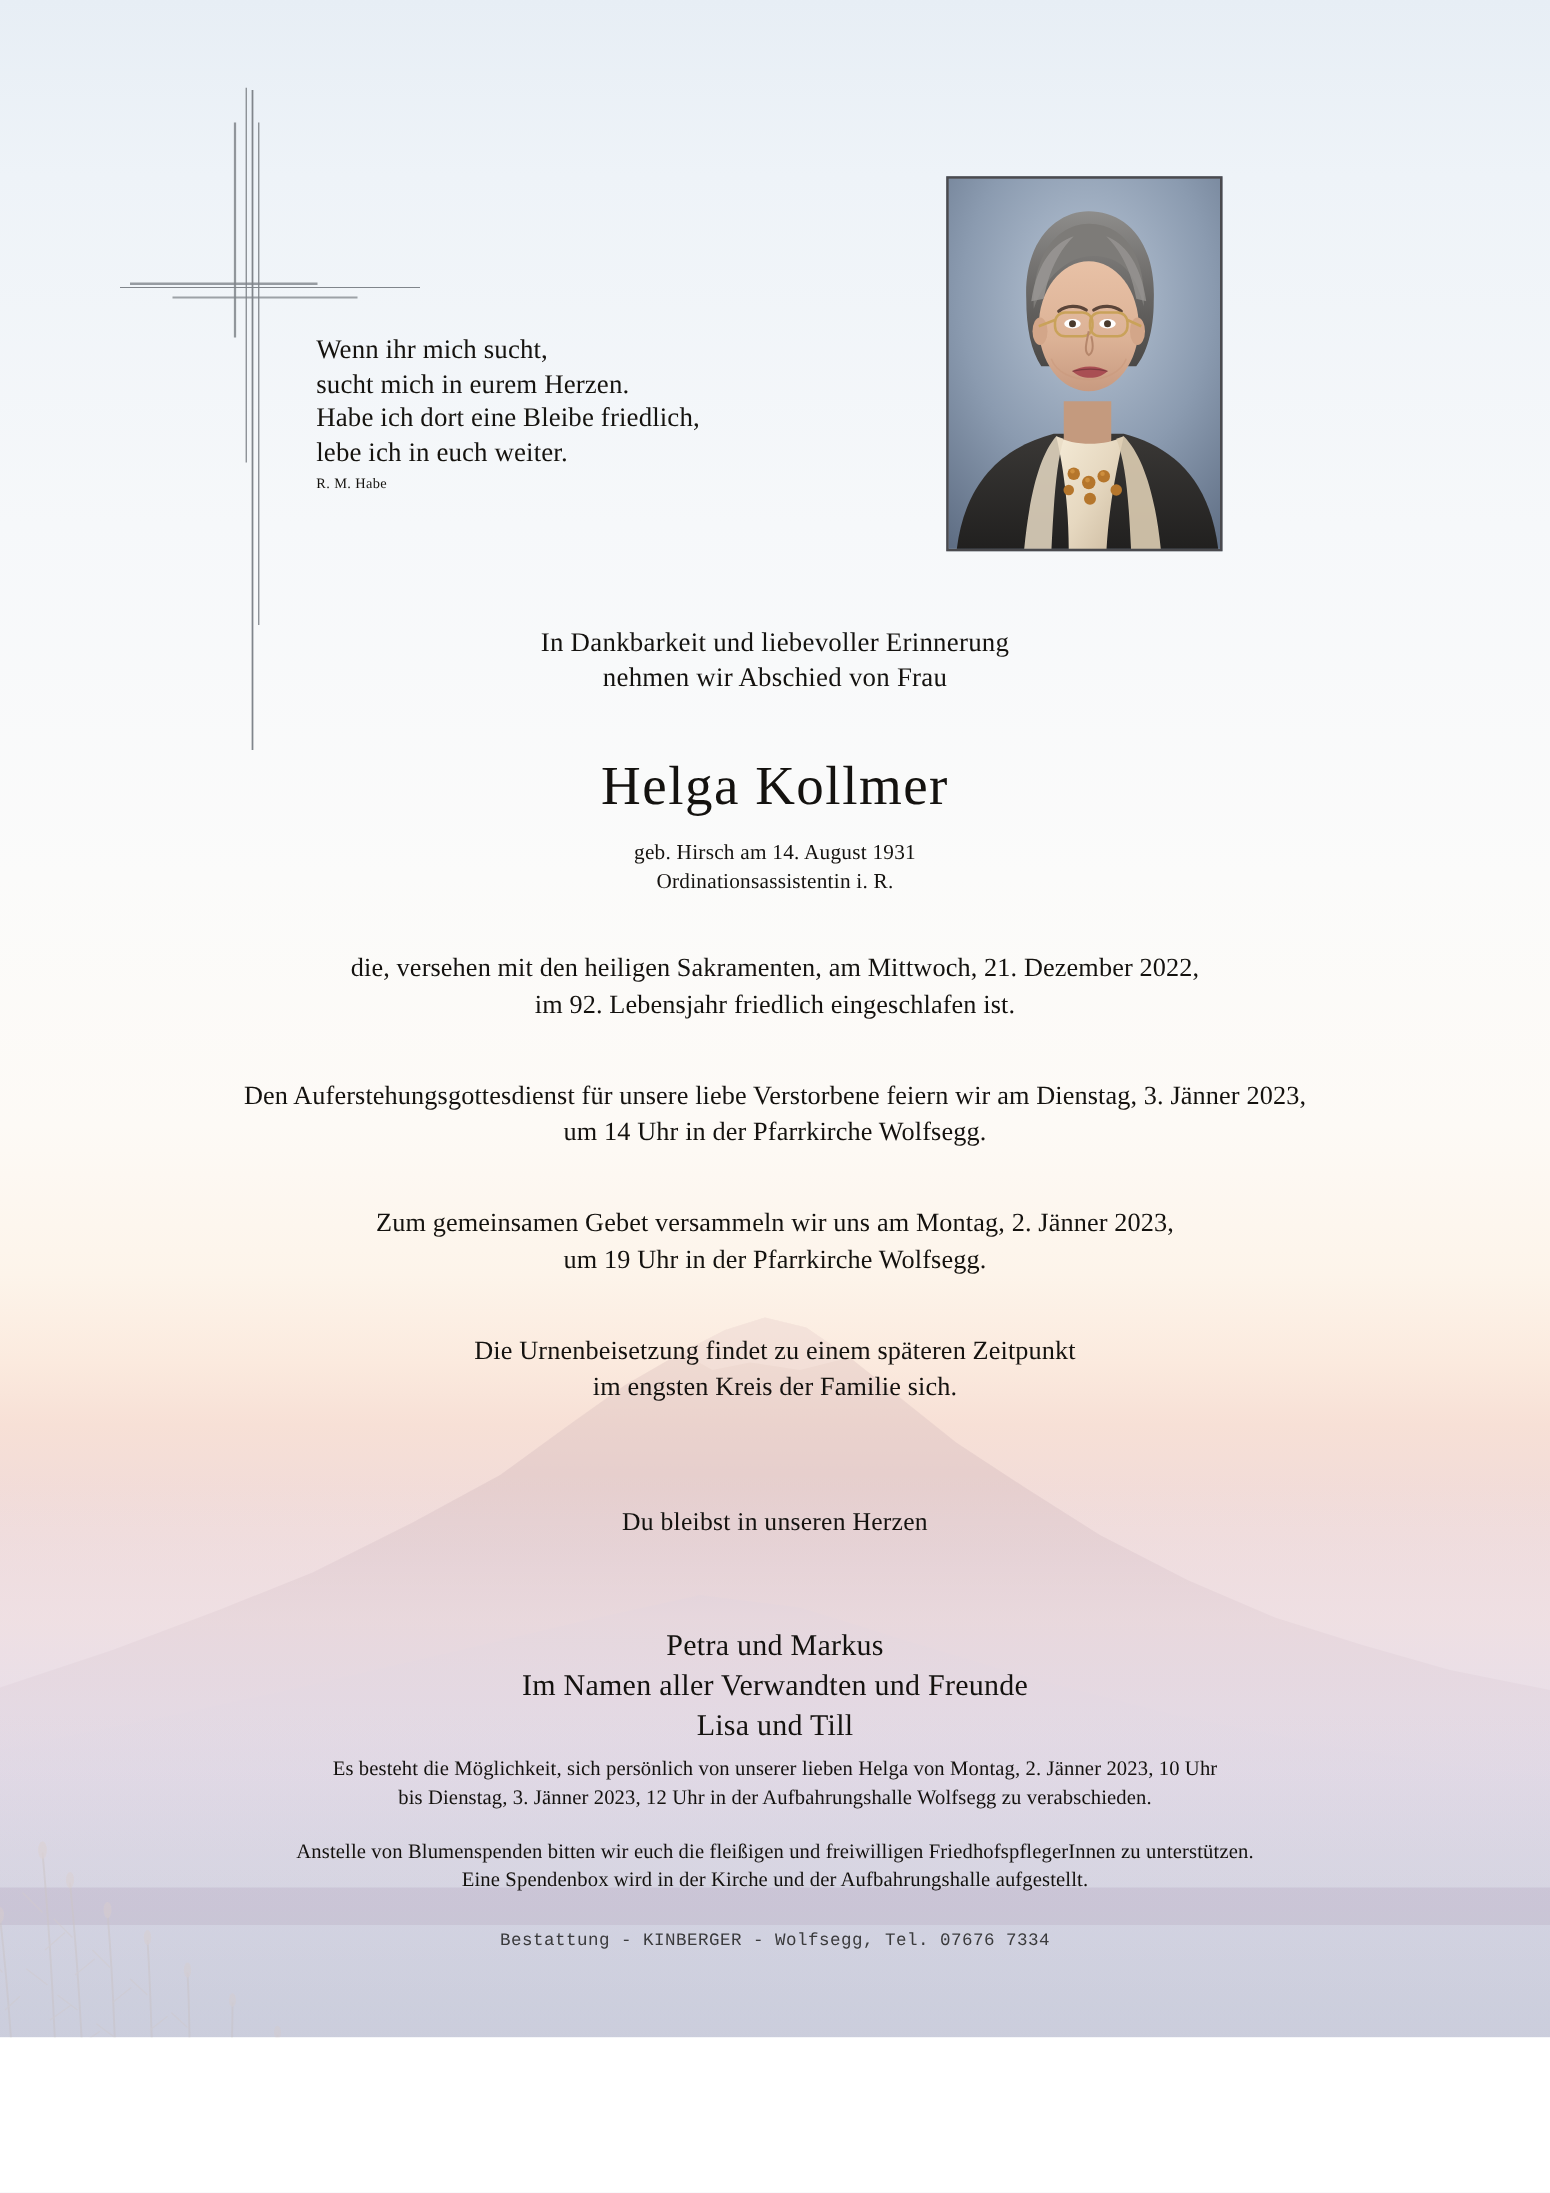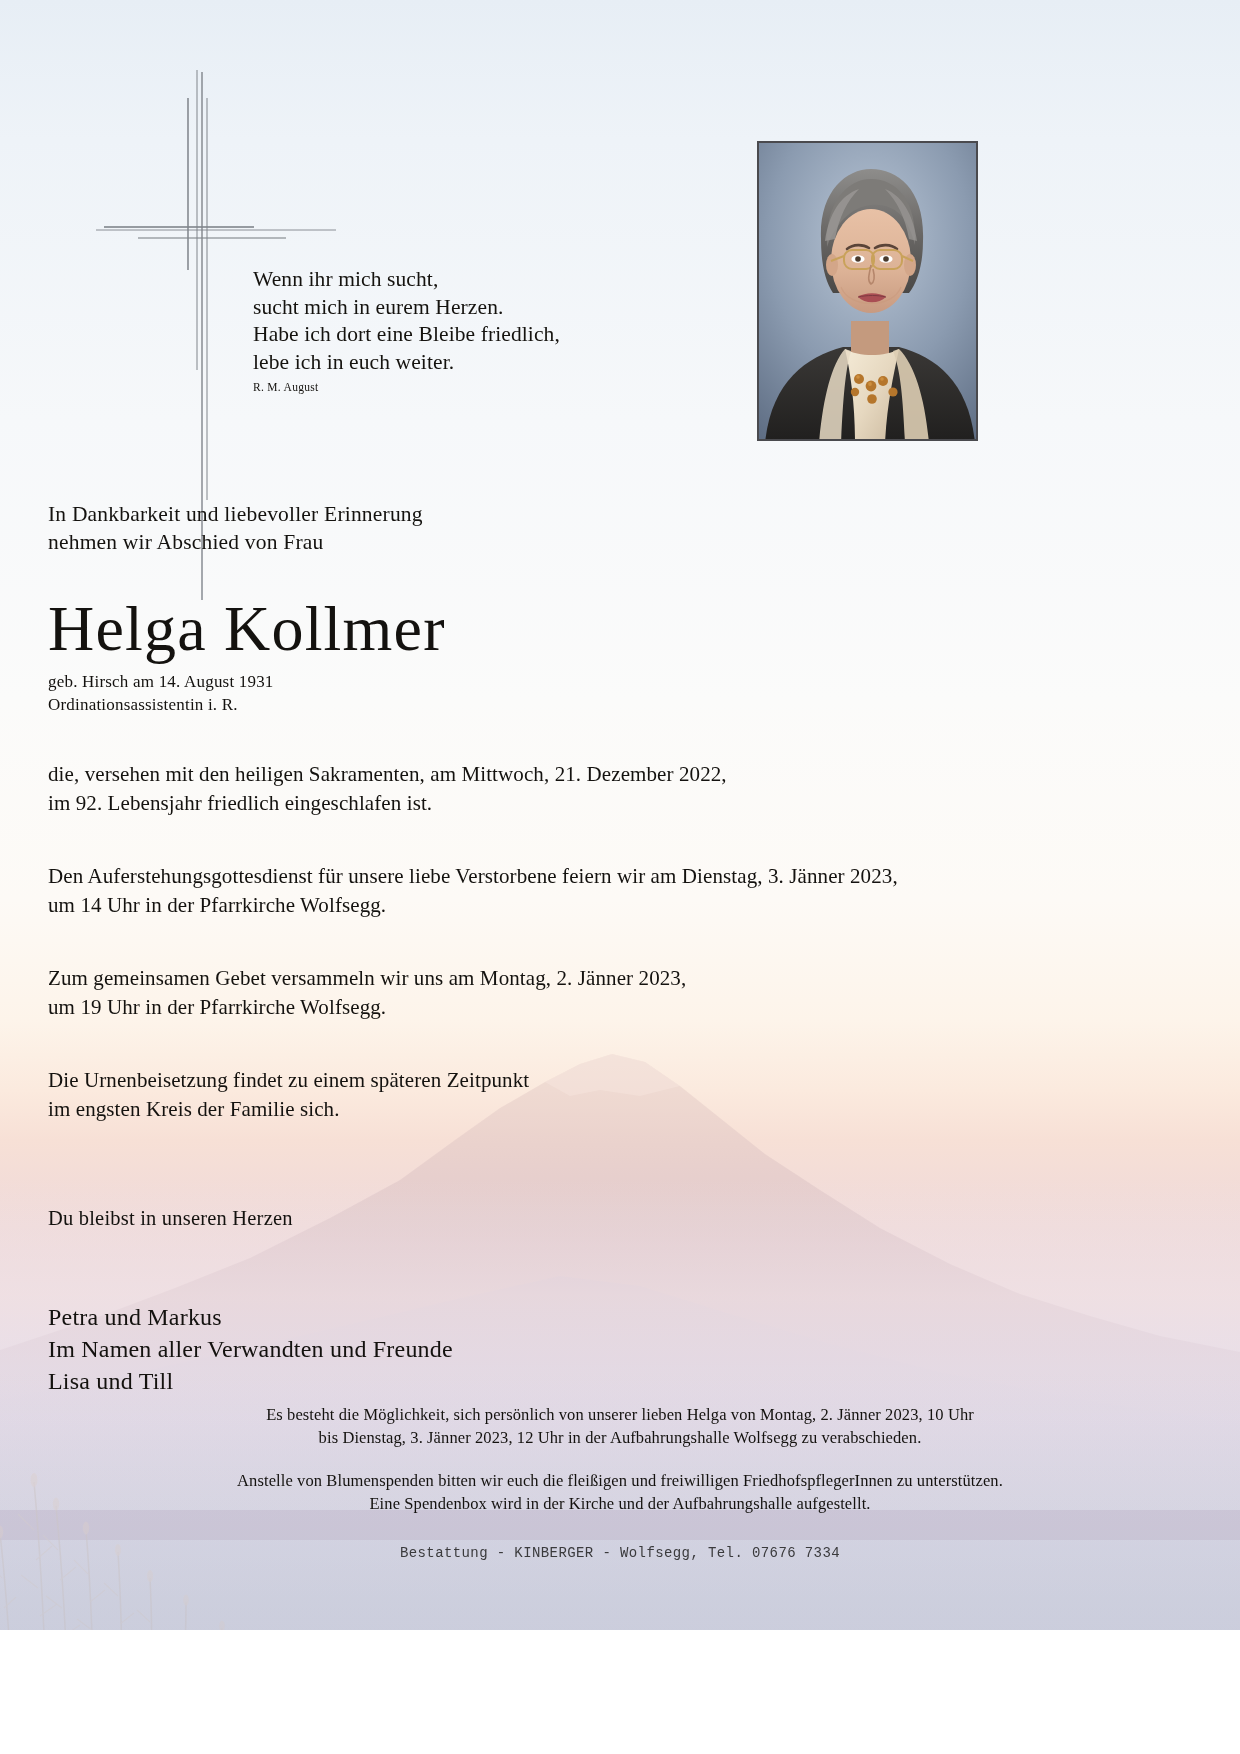--- a/index.html
+++ b/index.html
@@ -136,34 +136,34 @@
   }
   .quote-attrib {
     font-size: 11.5px;
     line-height: 16px;
     margin-top: 3px;
     letter-spacing: 0.3px;
   }
 
   .center-col {
     position: absolute;
-    left: 48px;
+    left: 60px;
     top: 500px;
     width: 1120px;
-    text-align: left;
+    text-align: center;
   }
 
   .intro {
     font-size: 21.5px;
     line-height: 28px;
     letter-spacing: 0.2px;
   }
 
   .deceased-name {
-    font-size: 64px;
+    font-size: 44px;
     line-height: 66px;
     letter-spacing: 1.2px;
     margin-top: 40px;
     font-weight: normal;
   }
 
   .sub-line {
     font-size: 17px;
     line-height: 23px;
     letter-spacing: 0.2px;
@@ -389,21 +389,21 @@
 
       <path d="M82,144 C90,166 134,166 142,144" stroke="#c9997d" stroke-width="1.2" fill="none" opacity="0.6"></path>
     </svg>
   </div>
 
   <div class="quote">
     <div>Wenn ihr mich sucht,</div>
     <div>sucht mich in eurem Herzen.</div>
     <div>Habe ich dort eine Bleibe friedlich,</div>
     <div>lebe ich in euch weiter.</div>
-    <div class="quote-attrib">R. M. August</div>
+    <div class="quote-attrib">R. M. Habe</div>
   </div>
 
   <div class="center-col">
 
     <div class="intro">
       <div>In Dankbarkeit und liebevoller Erinnerung</div>
       <div>nehmen wir Abschied von Frau</div>
     </div>
 
     <div class="deceased-name">Helga Kollmer</div>

